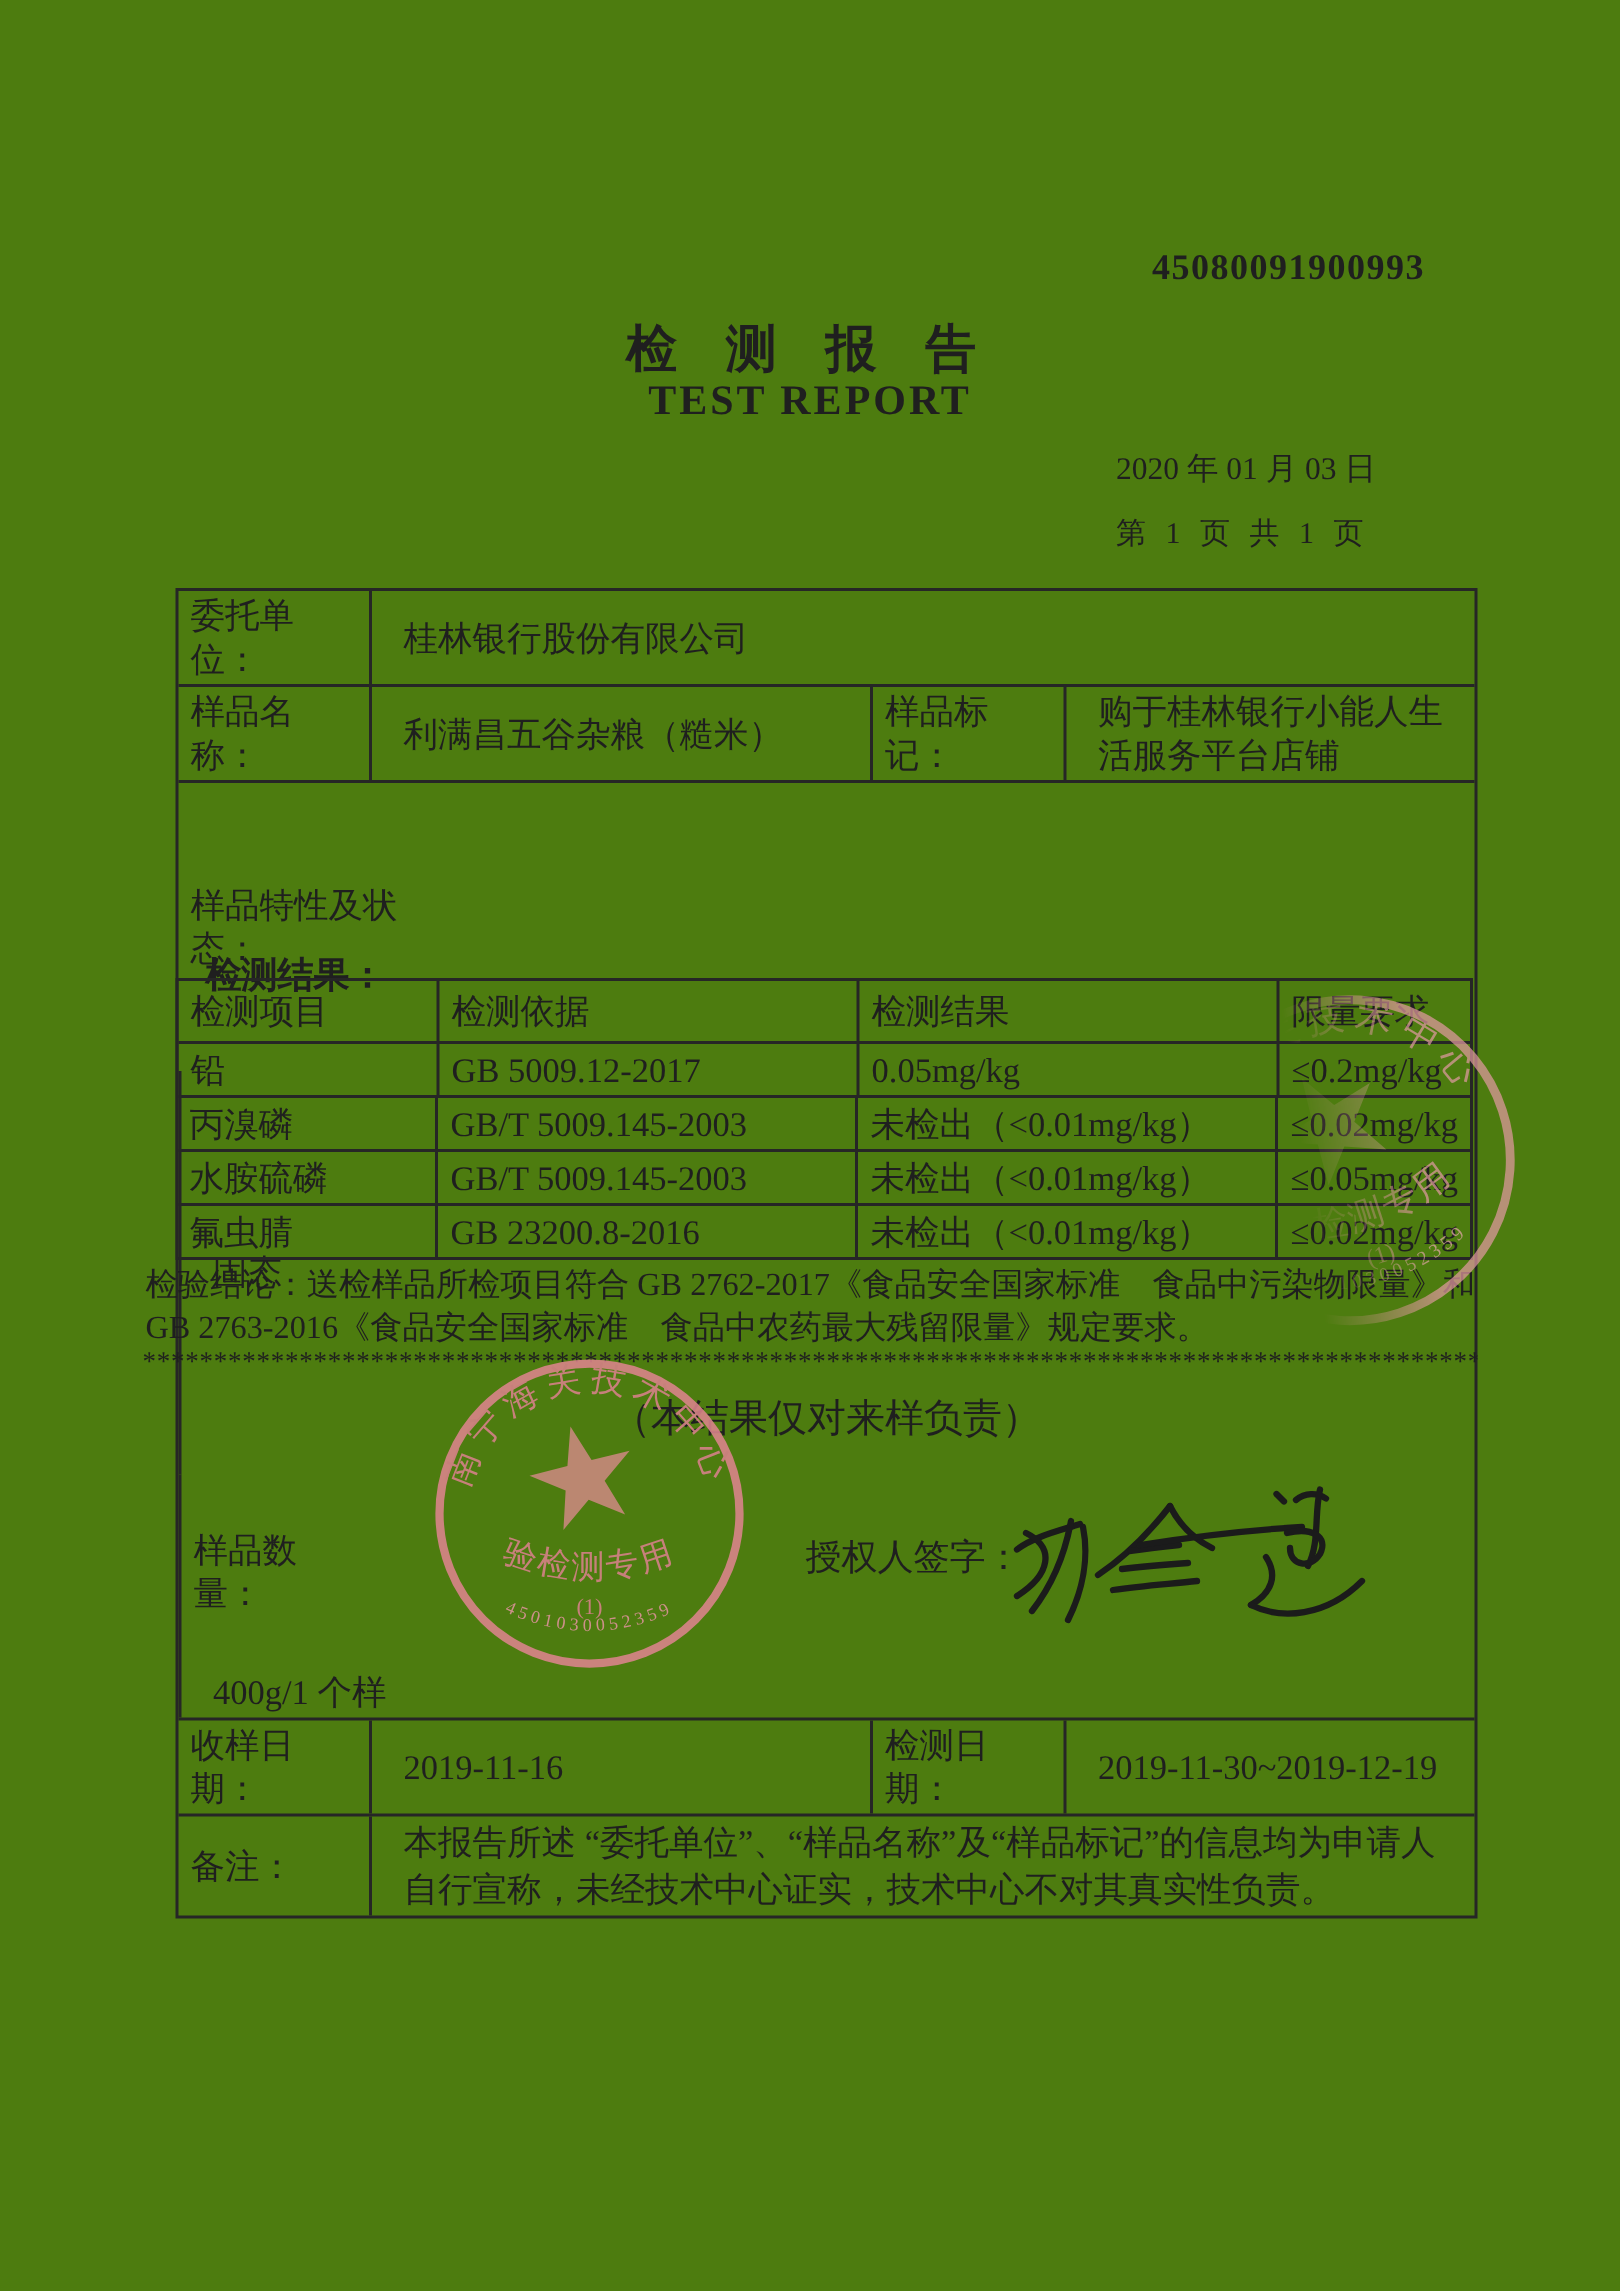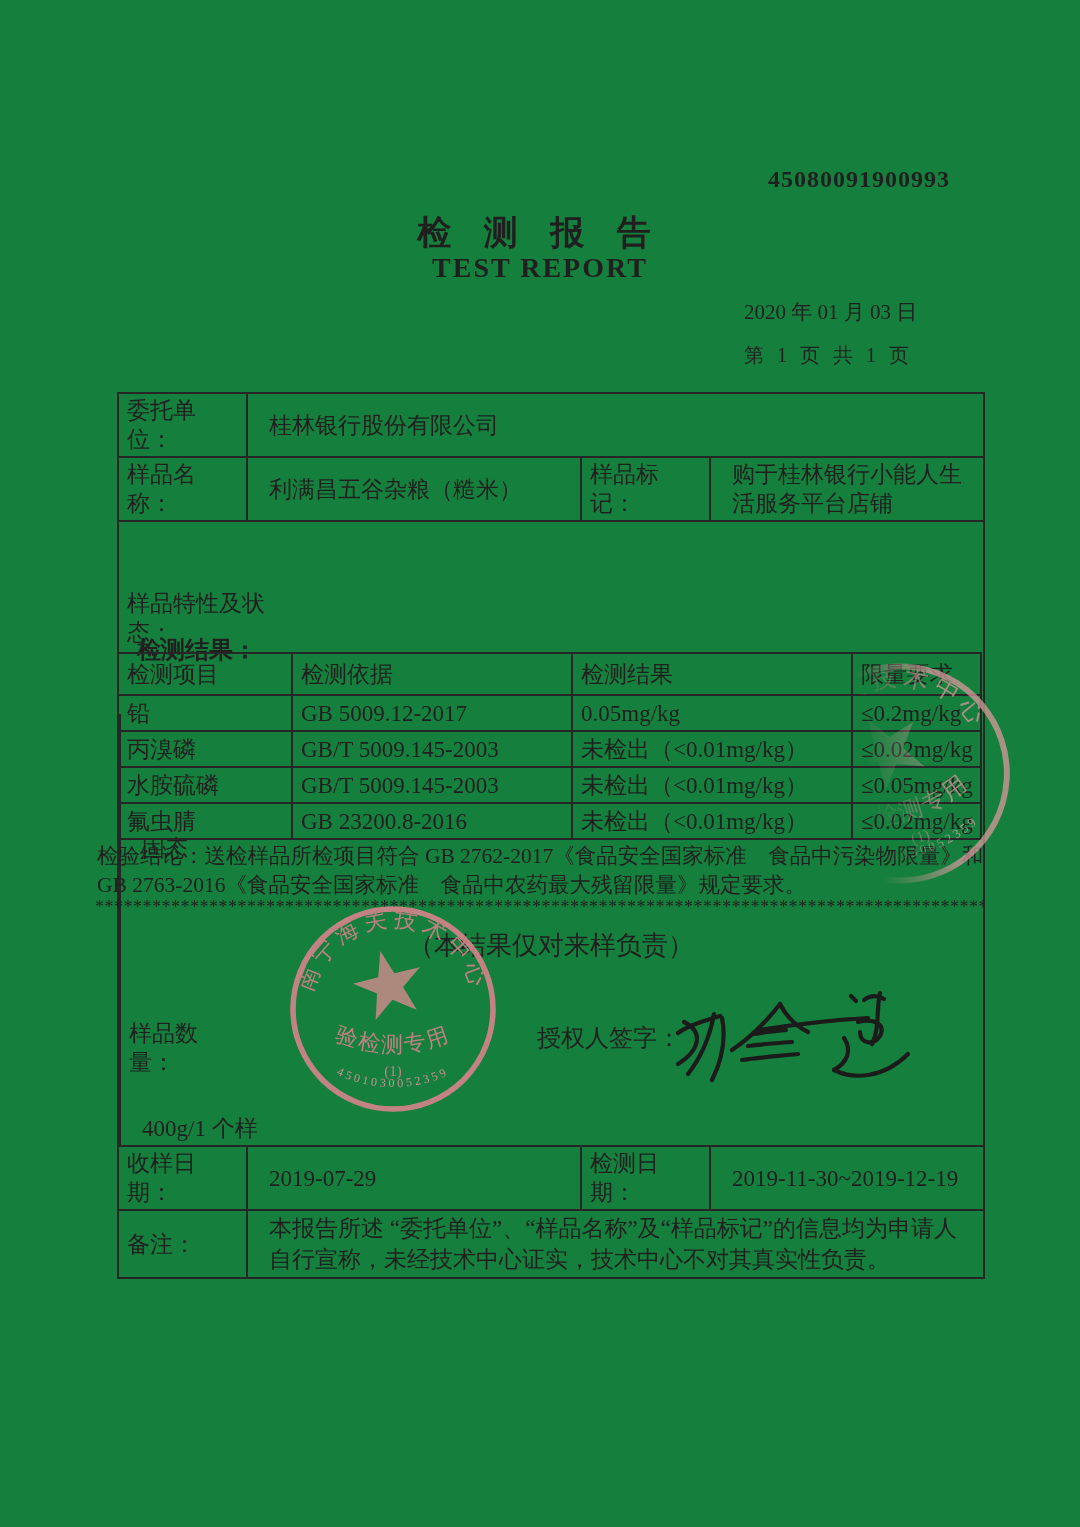--- a/index.html
+++ b/index.html
@@ -1,34 +1,34 @@
 <!DOCTYPE html>
 <html><head>
 <meta charset="utf-8">
 <style>
   html,body { margin:0; padding:0; background:#e8e8e8; }
   .page {
     position:relative; width:1080px; height:1527px; margin:0 auto;
-    background:#15803d; overflow:hidden;
+    background:#4d7c0f; overflow:hidden;
     font-family:"Liberation Serif","DejaVu Serif",serif;
     color:#1f1f1f;
   }
   .abs { position:absolute; }
 
   .report-no { top:166px; left:768px; font-size:24px; font-weight:bold; letter-spacing:1px; }
   .title-cn  { top:210px; left:95px; width:890px; text-align:center; font-size:34px; font-weight:bold; letter-spacing:12px; }
   .title-en  { top:252px; left:95px; width:890px; text-align:center; font-size:28px; font-weight:bold; letter-spacing:2px; }
   .issue-date{ top:298px; left:744px; font-size:21px; }
   .page-info { top:342px; left:744px; font-size:20px; letter-spacing:4px; }
 
   
   .t1 { top:392px; left:117px; width:868px; border:2px solid #262626; box-sizing:border-box; }
   .t2 { top:652px; left:117px; width:865px; border:2px solid #262626; box-sizing:border-box; }
   .trow { display:flex; align-items:stretch; }
-  .trow + .trow { border-top:2px solid #262626; }
+  .trow + .trow { border-top:2px solid #262626;justify-content:flex-end; }
   .cell { box-sizing:border-box; padding:2px 8px; display:flex; align-items:center; font-size:23px; line-height:29px; }
   .cell + .cell { border-left:2px solid #262626; }
   .cell.val { padding-left:21px; }
   .grow { flex:1 1 auto; }
   .w127{ width:127px; flex:0 0 127px; } .w334{ width:334px; flex:0 0 334px; }
   .w129{ width:129px; flex:0 0 129px; } .w192{ width:192px; flex:0 0 192px; }
   .w269{ width:269px; flex:0 0 269px; }
   .w172{ width:172px; flex:0 0 172px; } .w280{ width:280px; flex:0 0 280px; }
   .h31{ min-height:29px; } .h55{ min-height:56px; } .h40{ min-height:38px;flex-direction:column; } .h64{ min-height:62px; }
   .h42{ min-height:40px; } .h36{ min-height:34px; }
@@ -78,21 +78,21 @@
       <div class="cell val grow">购于桂林银行小能人生活服务平台店铺</div>
     </div>
     <div class="trow h40">
       <div class="cell w192">样品特性及状态：</div>
       <div class="cell val w269">固态</div>
       <div class="cell w129">样品数量：</div>
       <div class="cell val grow">400g/1 个样</div>
     </div>
     <div class="trow h31">
       <div class="cell w127">收样日期：</div>
-      <div class="cell val w334">2019-07-29</div>
+      <div class="cell val w334">2019-11-16</div>
       <div class="cell w129">检测日期：</div>
       <div class="cell val grow">2019-11-30~2019-12-19</div>
     </div>
     <div class="trow h64">
       <div class="cell w127">备注：</div>
       <div class="cell val grow" style="line-height:31px;">本报告所述 “委托单位”、“样品名称”及“样品标记”的信息均为申请人自行宣称，未经技术中心证实，技术中心不对其真实性负责。</div>
     </div>
   </div>
 
   <div class="abs results-heading">检测结果：</div>

